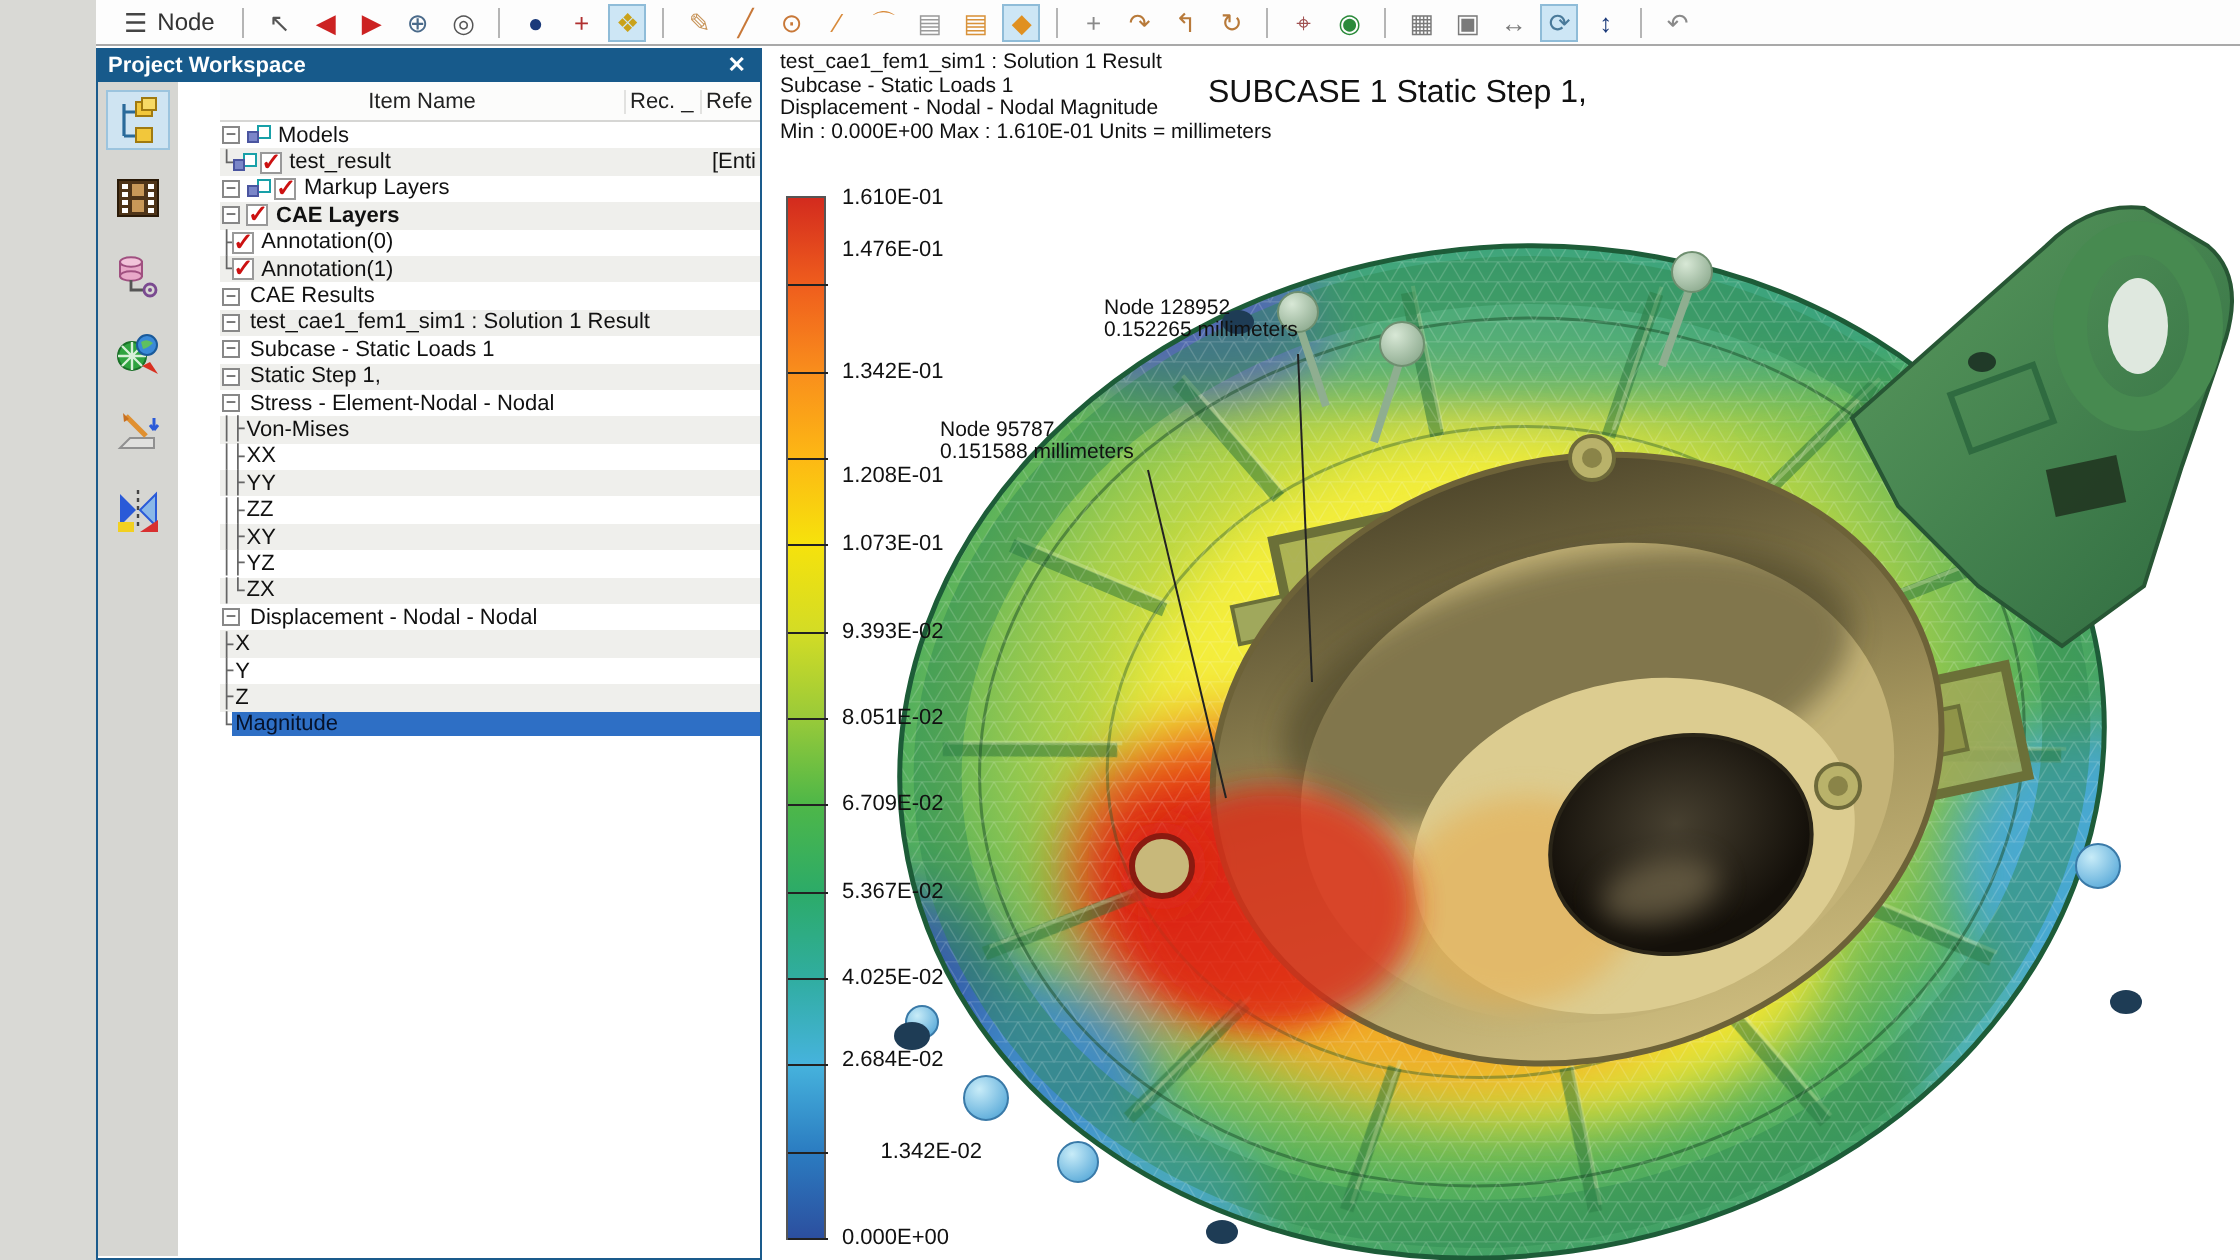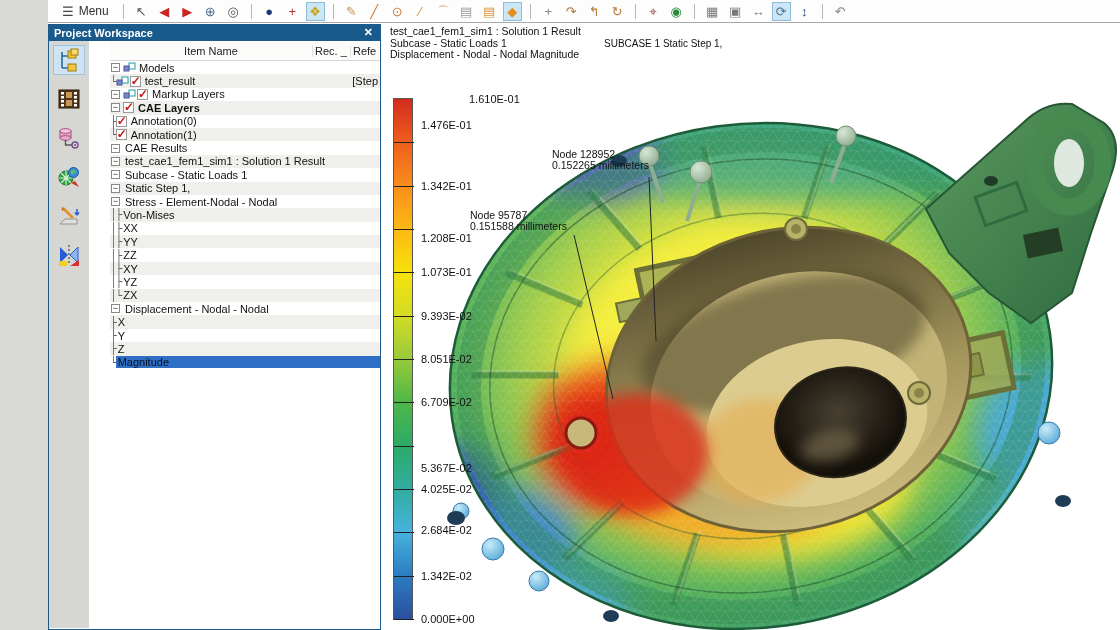--- a/index.html
+++ b/index.html
@@ -49,21 +49,21 @@
   .chk:after{content:"✓";position:absolute;left:0px;top:-3px;color:#cc1111;font-weight:bold;font-size:12px;}
   .lbl{padding:0 2px;}
   .lbl.b{font-weight:bold;}
   .trow .fill{flex:1;}
   .trail{padding-right:2px;color:#111;}
   .trow.selrow .lbl{background:#2e6fc5;color:#06122a;flex:1;}
 
   
   .viewport{position:absolute;left:382px;top:24px;width:738px;height:606px;background:#fff;overflow:hidden;}
   .vhead{position:absolute;left:8px;top:2px;font-size:10.5px;color:#111;line-height:11.5px;z-index:4;}
-  .vhead-right{position:absolute;left:222px;top:13.5px;font-size:10px;color:#111;z-index:4;white-space:nowrap;}
+  .vhead-right{position:absolute;left:222px;top:13.5px;font-size:16px;color:#111;z-index:4;white-space:nowrap;}
 
   
   .legend{position:absolute;left:11px;top:74px;z-index:3;}
   .lbar{position:absolute;left:0;top:0;width:20px;height:522px;border:1px solid #555;}
   .band{width:100%;}
   .tick{position:absolute;left:0;width:20px;height:0;border-top:1px solid #222;}
   .leg-label{position:absolute;left:28px;width:70px;font-size:11px;color:#111;white-space:nowrap;}
 
   
   .anno{position:absolute;z-index:5;font-size:10.5px;line-height:11px;color:#111;white-space:nowrap;}
@@ -72,21 +72,21 @@
 </style>
 </head>
 <body>
 
 <div id="stage">
   <div class="gutter"></div>
 
   <div class="toolbar" id="toolbar">
       <div class="tmenu">
         <span class="g">☰</span>
-        <span>Menu</span>
+        <span>Node</span>
       </div>
       <div class="tsep"></div>
       <span class="ticon" style="color: rgb(85, 85, 85);">↖</span>
       <span class="ticon" style="color: rgb(204, 34, 34);">◀</span>
       <span class="ticon" style="color: rgb(204, 34, 34);">▶</span>
       <span class="ticon" style="color: rgb(74, 106, 138);">⊕</span>
       <span class="ticon" style="color: rgb(85, 85, 85);">◎</span>
       <div class="tsep"></div>
       <span class="ticon" style="color: rgb(27, 58, 122);">●</span>
       <span class="ticon" style="color: rgb(176, 48, 48);">+</span>
@@ -207,21 +207,21 @@
               <span class="pfx"> └</span>
               <span class="comp">
                 <svg width="13" height="11" viewBox="0 0 13 11">
                   <rect x="6" y="1" width="6" height="6" fill="#ffffff" stroke="#18a0a8"></rect>
                   <rect x="1" y="4" width="5" height="5" fill="#7a86c8" stroke="#4a55a0"></rect>
                 </svg>
               </span>
               <span class="chk"></span>
               <span class="lbl">test_result</span>
               <span class="fill"></span>
-              <span class="trail">[Step</span>
+              <span class="trail">[Enti</span>
             </div>
             <div class="trow">
               <span class="exp">−</span>
               <span class="comp">
                 <svg width="13" height="11" viewBox="0 0 13 11">
                   <rect x="6" y="1" width="6" height="6" fill="#ffffff" stroke="#18a0a8"></rect>
                   <rect x="1" y="4" width="5" height="5" fill="#7a86c8" stroke="#4a55a0"></rect>
                 </svg>
               </span>
               <span class="chk"></span>
@@ -320,20 +320,21 @@
       </div>
     </div>
   </div>
 
   <div class="viewport">
 
     <div class="vhead">
       <div>test_cae1_fem1_sim1 : Solution 1 Result</div>
       <div>Subcase - Static Loads 1</div>
       <div>Displacement - Nodal - Nodal  Magnitude</div>
+      <div>Min : 0.000E+00  Max : 1.610E-01  Units = millimeters</div>
     </div>
     <div class="vhead-right">SUBCASE 1  Static Step 1,</div>
 
     <div class="legend" id="legend">
       <div class="lbar" id="legend-bar">
           <div class="band" style="height: 43.3333px; background: linear-gradient(rgb(211, 43, 30), rgb(239, 93, 29));"></div>
           <div class="band" style="height: 43.3333px; background: linear-gradient(rgb(239, 93, 29), rgb(249, 142, 28));"></div>
           <div class="band" style="height: 43.3333px; background: linear-gradient(rgb(249, 142, 28), rgb(253, 184, 20));"></div>
           <div class="band" style="height: 43.3333px; background: linear-gradient(rgb(253, 184, 20), rgb(246, 226, 12));"></div>
           <div class="band" style="height: 43.3333px; background: linear-gradient(rgb(246, 226, 12), rgb(211, 220, 37));"></div>
@@ -350,32 +351,32 @@
           <div class="tick" style="top: 173.333px;"></div>
           <div class="tick" style="top: 216.667px;"></div>
           <div class="tick" style="top: 260px;"></div>
           <div class="tick" style="top: 303.333px;"></div>
           <div class="tick" style="top: 346.667px;"></div>
           <div class="tick" style="top: 390px;"></div>
           <div class="tick" style="top: 433.333px;"></div>
           <div class="tick" style="top: 476.667px;"></div>
           <div class="tick" style="top: 520px;"></div>
         </div>
-    <div class="leg-label" style="top: -5px; margin-left: 48px;">1.610E-01</div>
+    <div class="leg-label" style="top: -5px;">1.610E-01</div>
         <div class="leg-label" style="top: 21px;">1.476E-01</div>
         <div class="leg-label" style="top: 81.6667px;">1.342E-01</div>
         <div class="leg-label" style="top: 134px;">1.208E-01</div>
         <div class="leg-label" style="top: 168.333px;">1.073E-01</div>
         <div class="leg-label" style="top: 211.667px;">9.393E-02</div>
         <div class="leg-label" style="top: 255px;">8.051E-02</div>
         <div class="leg-label" style="top: 298.333px;">6.709E-02</div>
-        <div class="leg-label" style="top: 341.667px; margin-top: 22px;">5.367E-02</div>
+        <div class="leg-label" style="top: 341.667px;">5.367E-02</div>
         <div class="leg-label" style="top: 385px;">4.025E-02</div>
         <div class="leg-label" style="top: 426px;">2.684E-02</div>
-        <div class="leg-label" style="top: 471.667px;">1.342E-02</div>
+        <div class="leg-label" style="top: 471.667px; text-align: right;">1.342E-02</div>
         <div class="leg-label" style="top: 515px;">0.000E+00</div>
       </div>
 
     <svg id="modelsvg" width="690" height="550" viewBox="0 0 690 550">
       <defs>
         <radialGradient id="gBase" cx="48%" cy="46%" r="60%">
           <stop offset="0%" stop-color="#f2e93a"></stop>
             <stop offset="38%" stop-color="#e6e638"></stop>
           <stop offset="58%" stop-color="#a8d04a"></stop>
             <stop offset="78%" stop-color="#55b05c"></stop>

